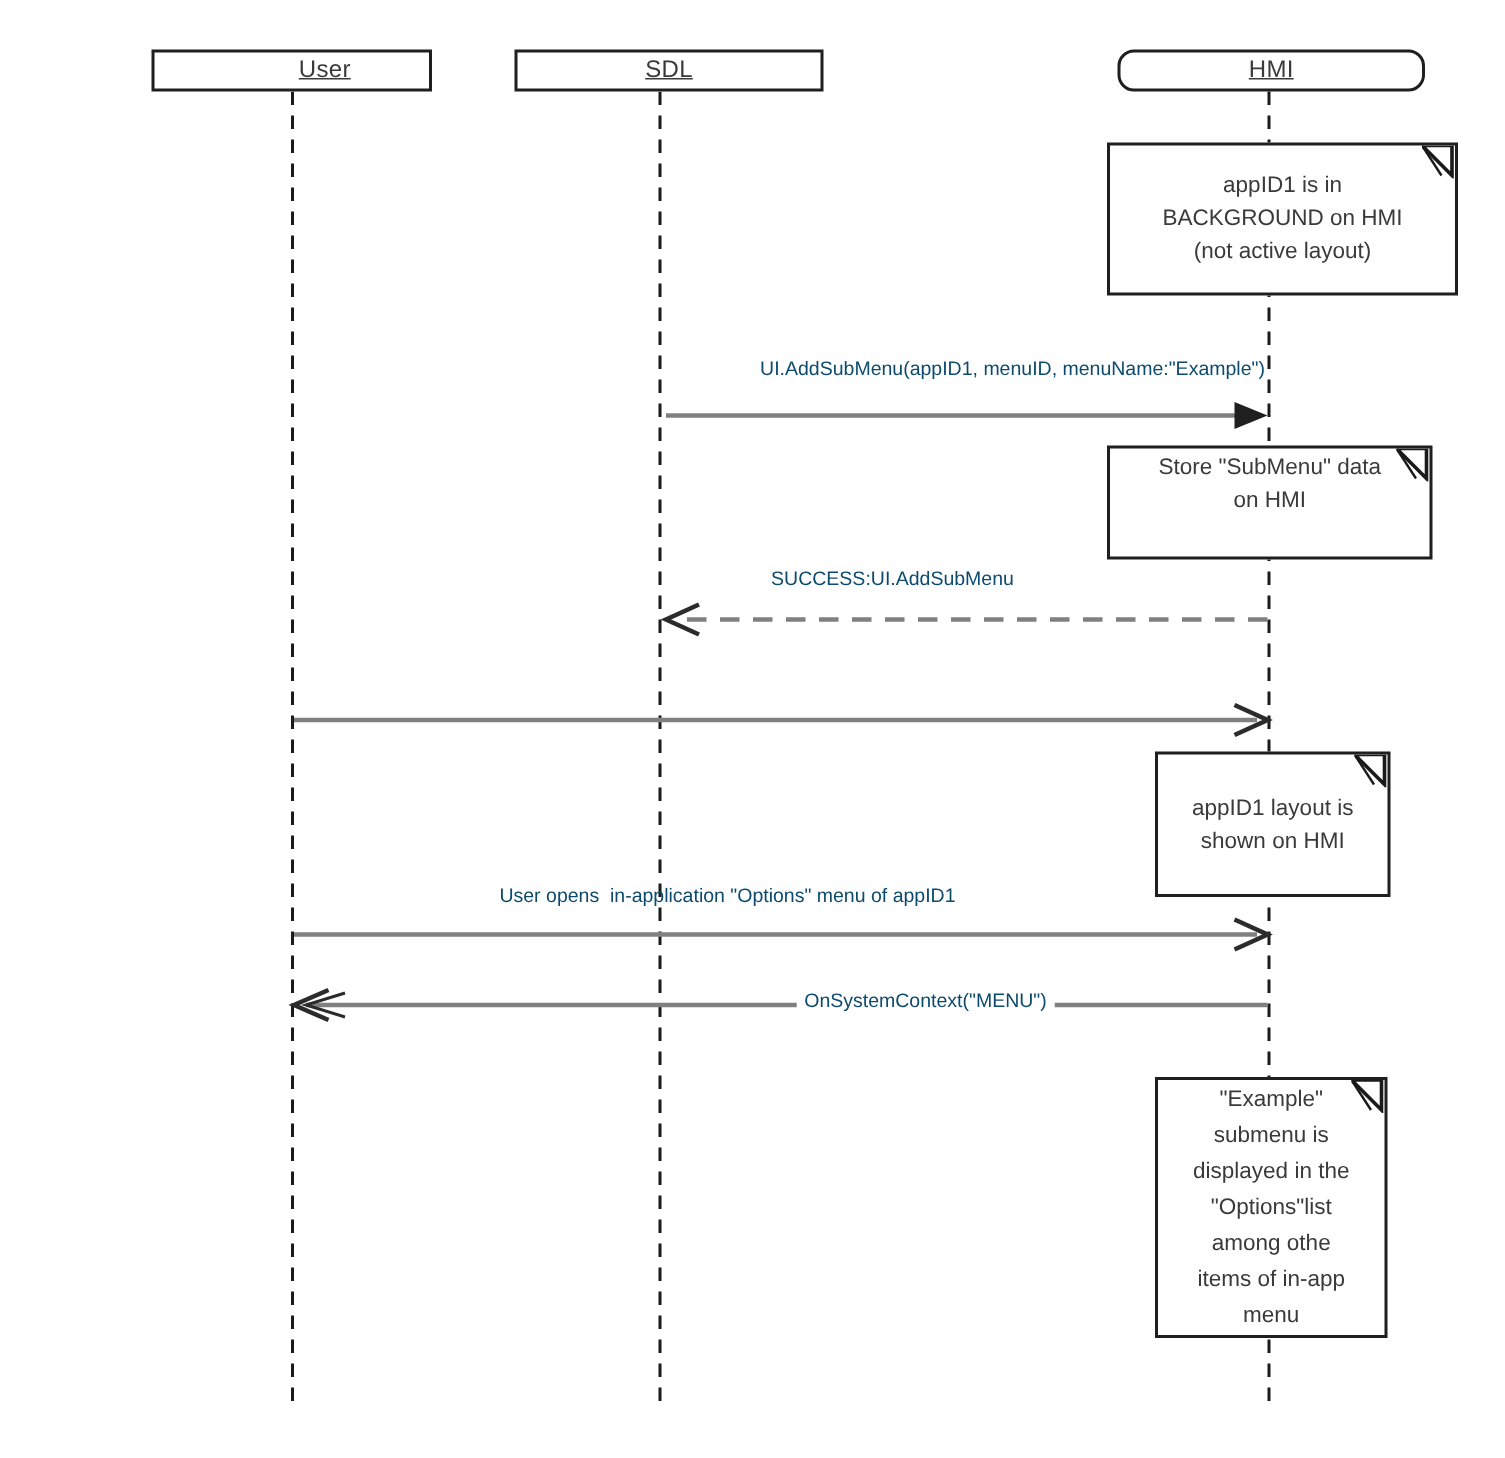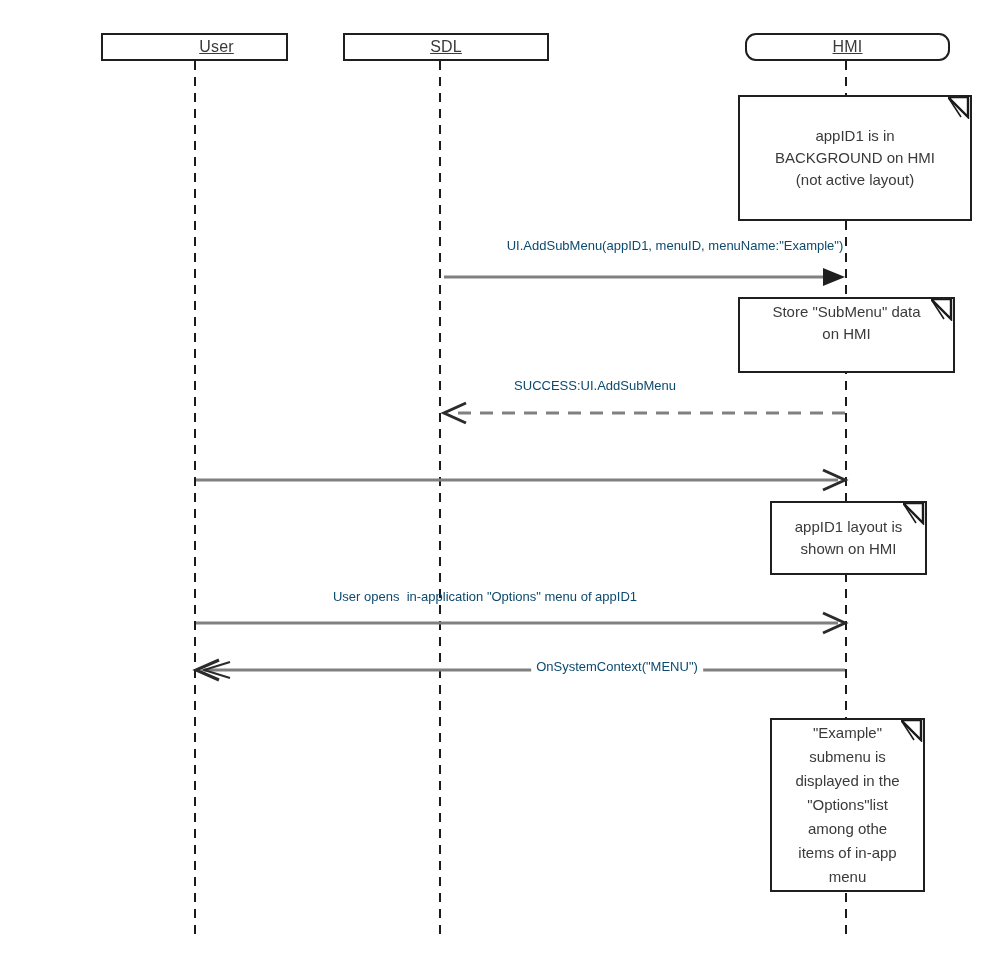--- a/index.html
+++ b/index.html
@@ -55,24 +55,24 @@
     justify-content: center;
   }
   .note .note-text {
     white-space: pre-line;
     text-align: center;
     font-size: 15px;
     line-height: 22px;
     color: #3a3a3a;
     width: 100%;
   }
-  .note-1 { left: 738px; top: 95px;  width: 234px; height: 126px; }
+  .note-1 { left: 738px; top: 95px;  width: 234px; height: 102px; }
   .note-2 { left: 738px; top: 297px; width: 217px; height: 76px; align-items: flex-start; }
   .note-2 .note-text { padding-top: 2px; }
-  .note-3 { left: 770px; top: 501px; width: 157px; height: 74px; }
+  .note-3 { left: 770px; top: 501px; width: 157px; height: 97px; }
   .note-4 { left: 770px; top: 718px; width: 155px; height: 174px; line-height: 24px; }
   .note-4 .note-text { line-height: 24px; }
   .fold {
     position: absolute;
     top: 0;
     right: 0;
     width: 22px;
     height: 22px;
   }
 

